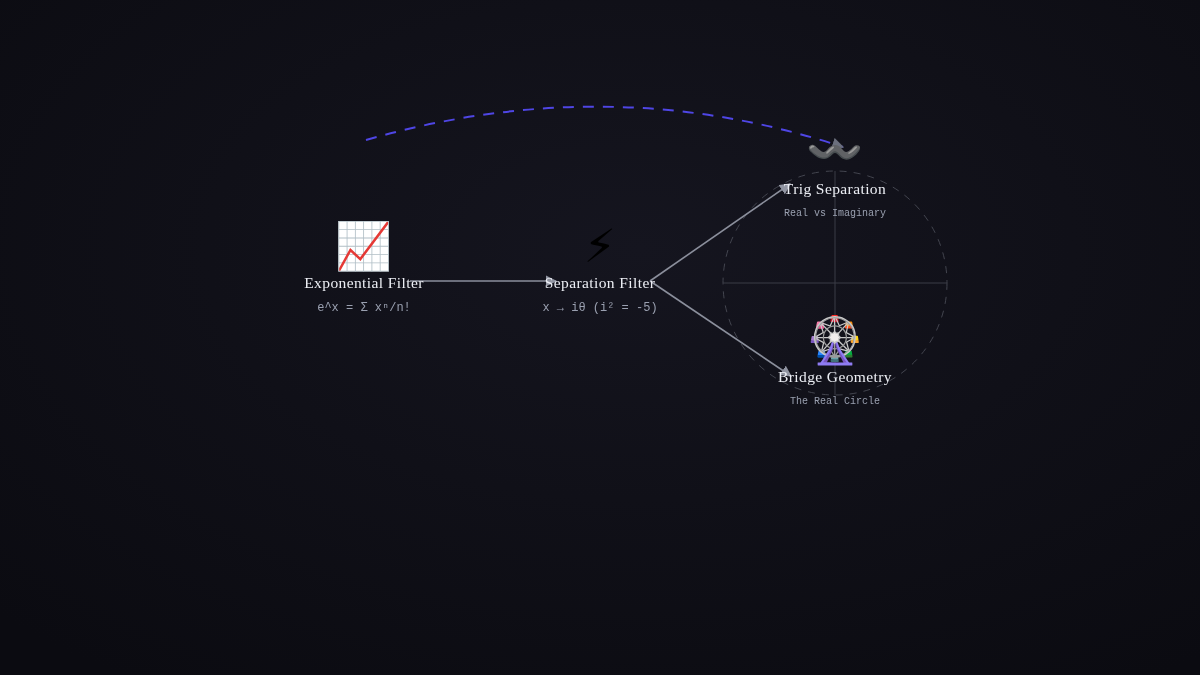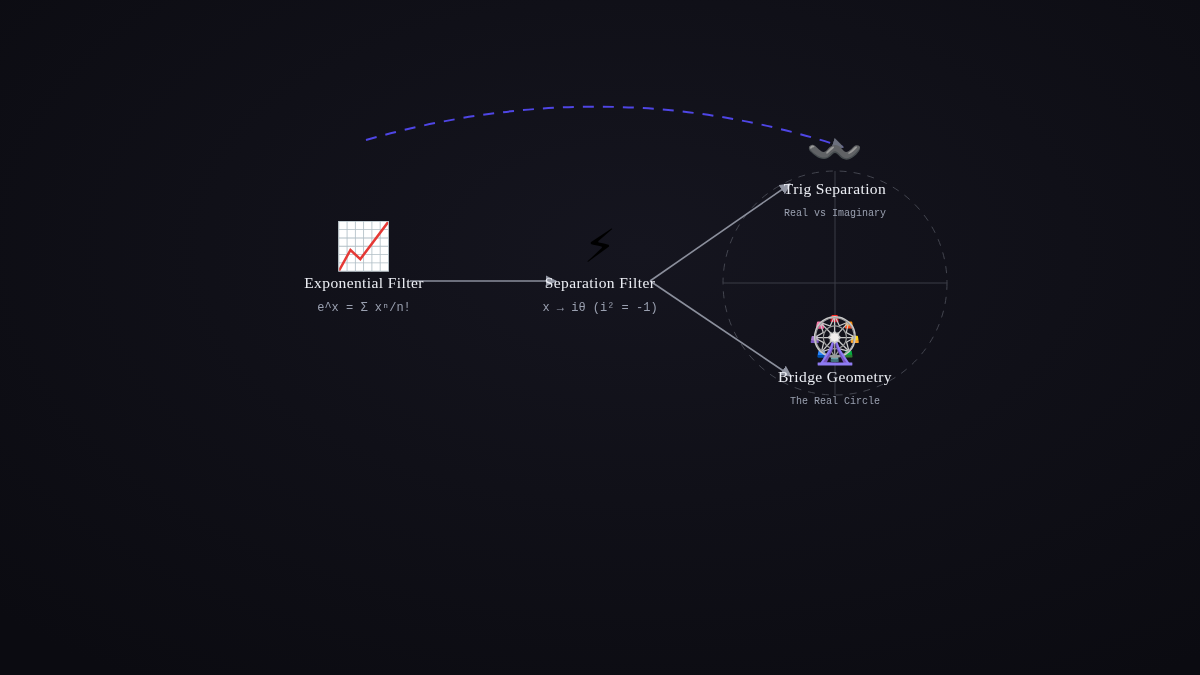--- a/index.html
+++ b/index.html
@@ -100,21 +100,21 @@
 
     <div class="node" style="left:364px; top:218px;">
       <span class="node-icon">📈</span>
       <div class="node-title">Exponential Filter</div>
       <div class="node-sub tiny">e^x = Σ xⁿ/n!</div>
     </div>
 
     <div class="node" style="left:600px; top:218px;">
       <span class="node-icon">⚡</span>
       <div class="node-title">Separation Filter</div>
-      <div class="node-sub tiny">x → iθ (i² = -1)</div>
+      <div class="node-sub tiny">x → iθ (i² = -5)</div>
     </div>
 
     <div class="node" style="left:835px; top:124px;">
       <span class="node-icon">〰️</span>
       <div class="node-title">Trig Separation</div>
       <div class="node-sub">Real vs Imaginary</div>
     </div>
 
     <div class="node" style="left:835px; top:312px;">
       <span class="node-icon">🎡</span>

